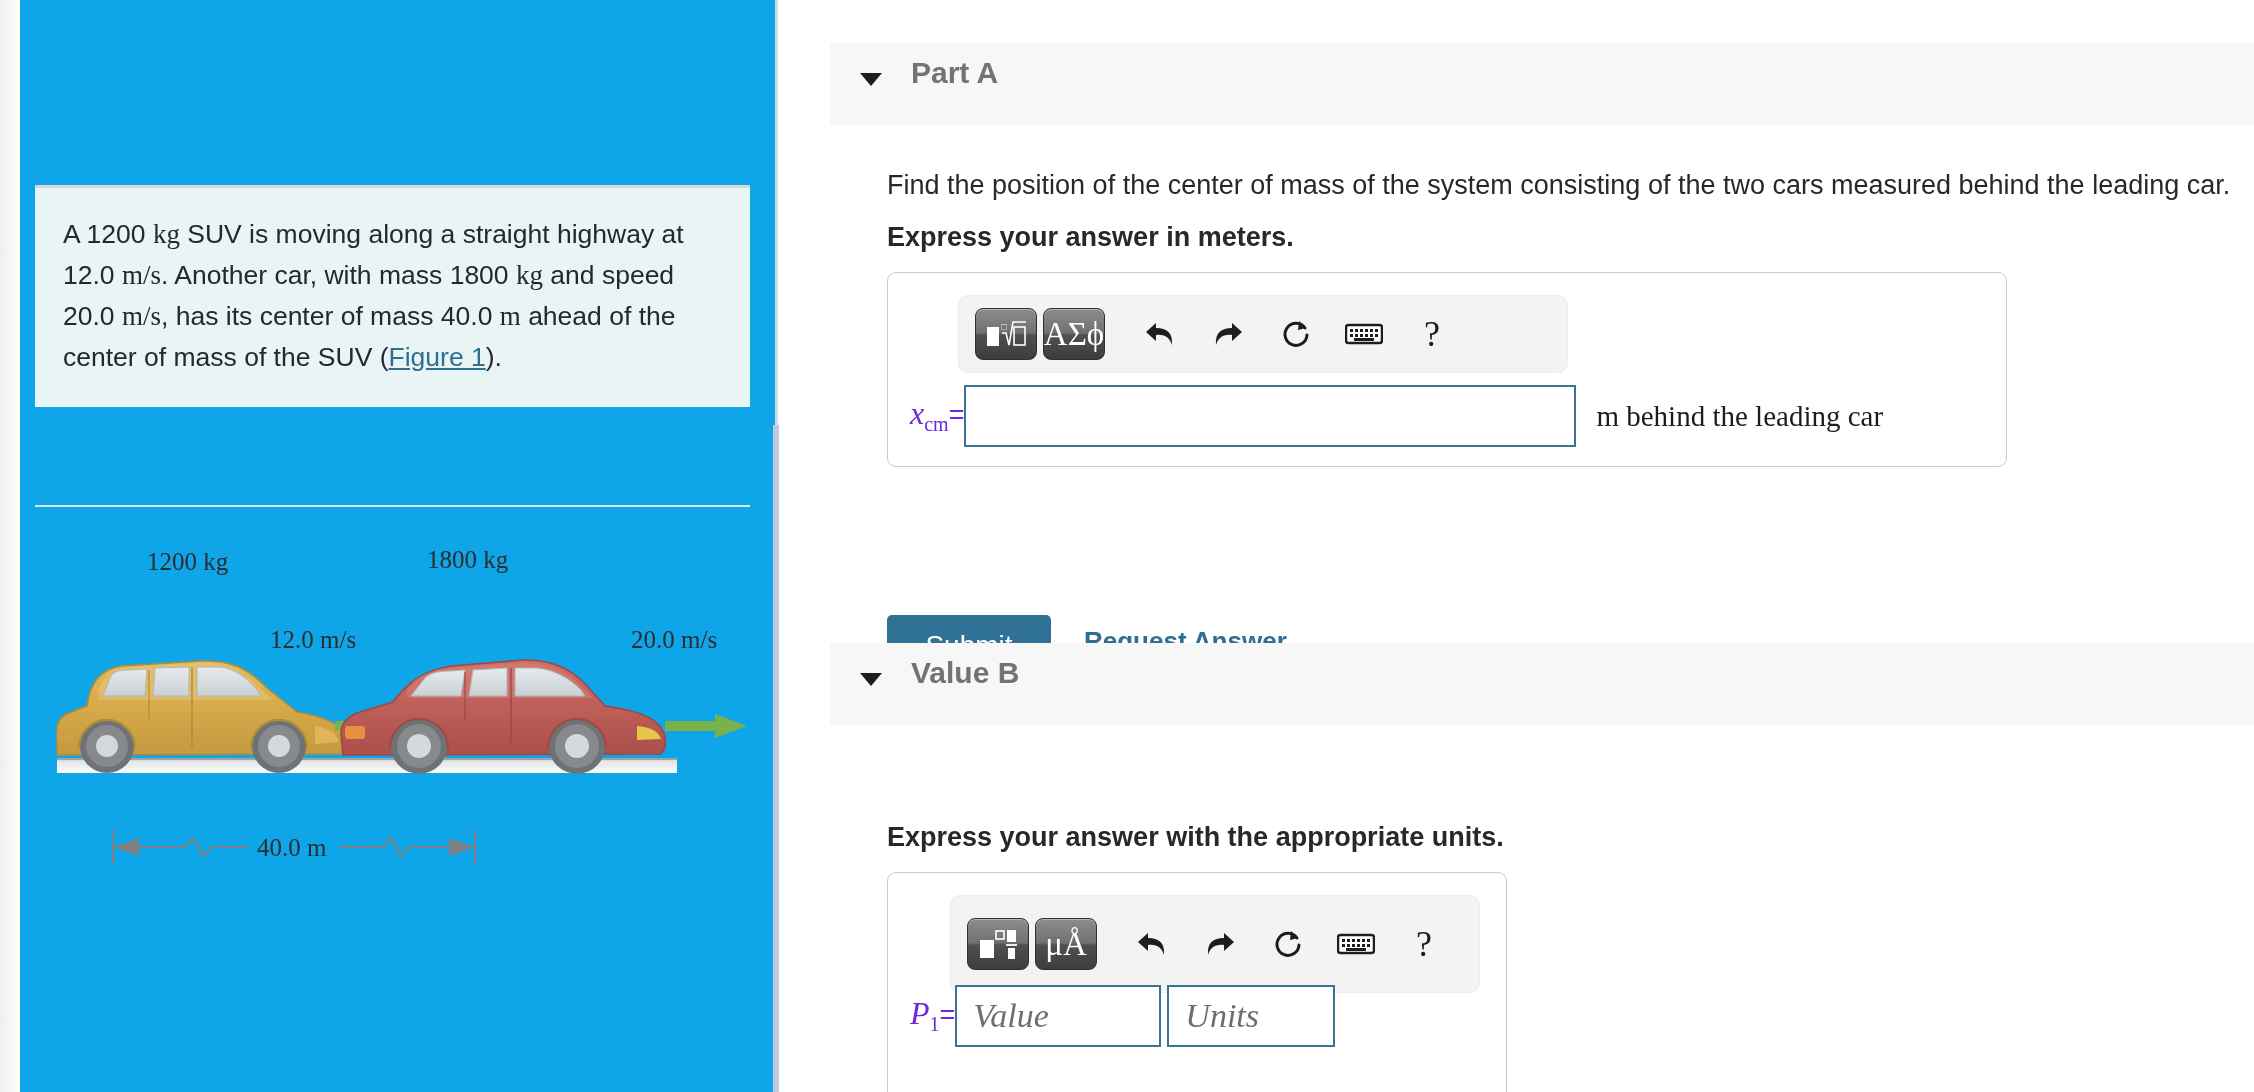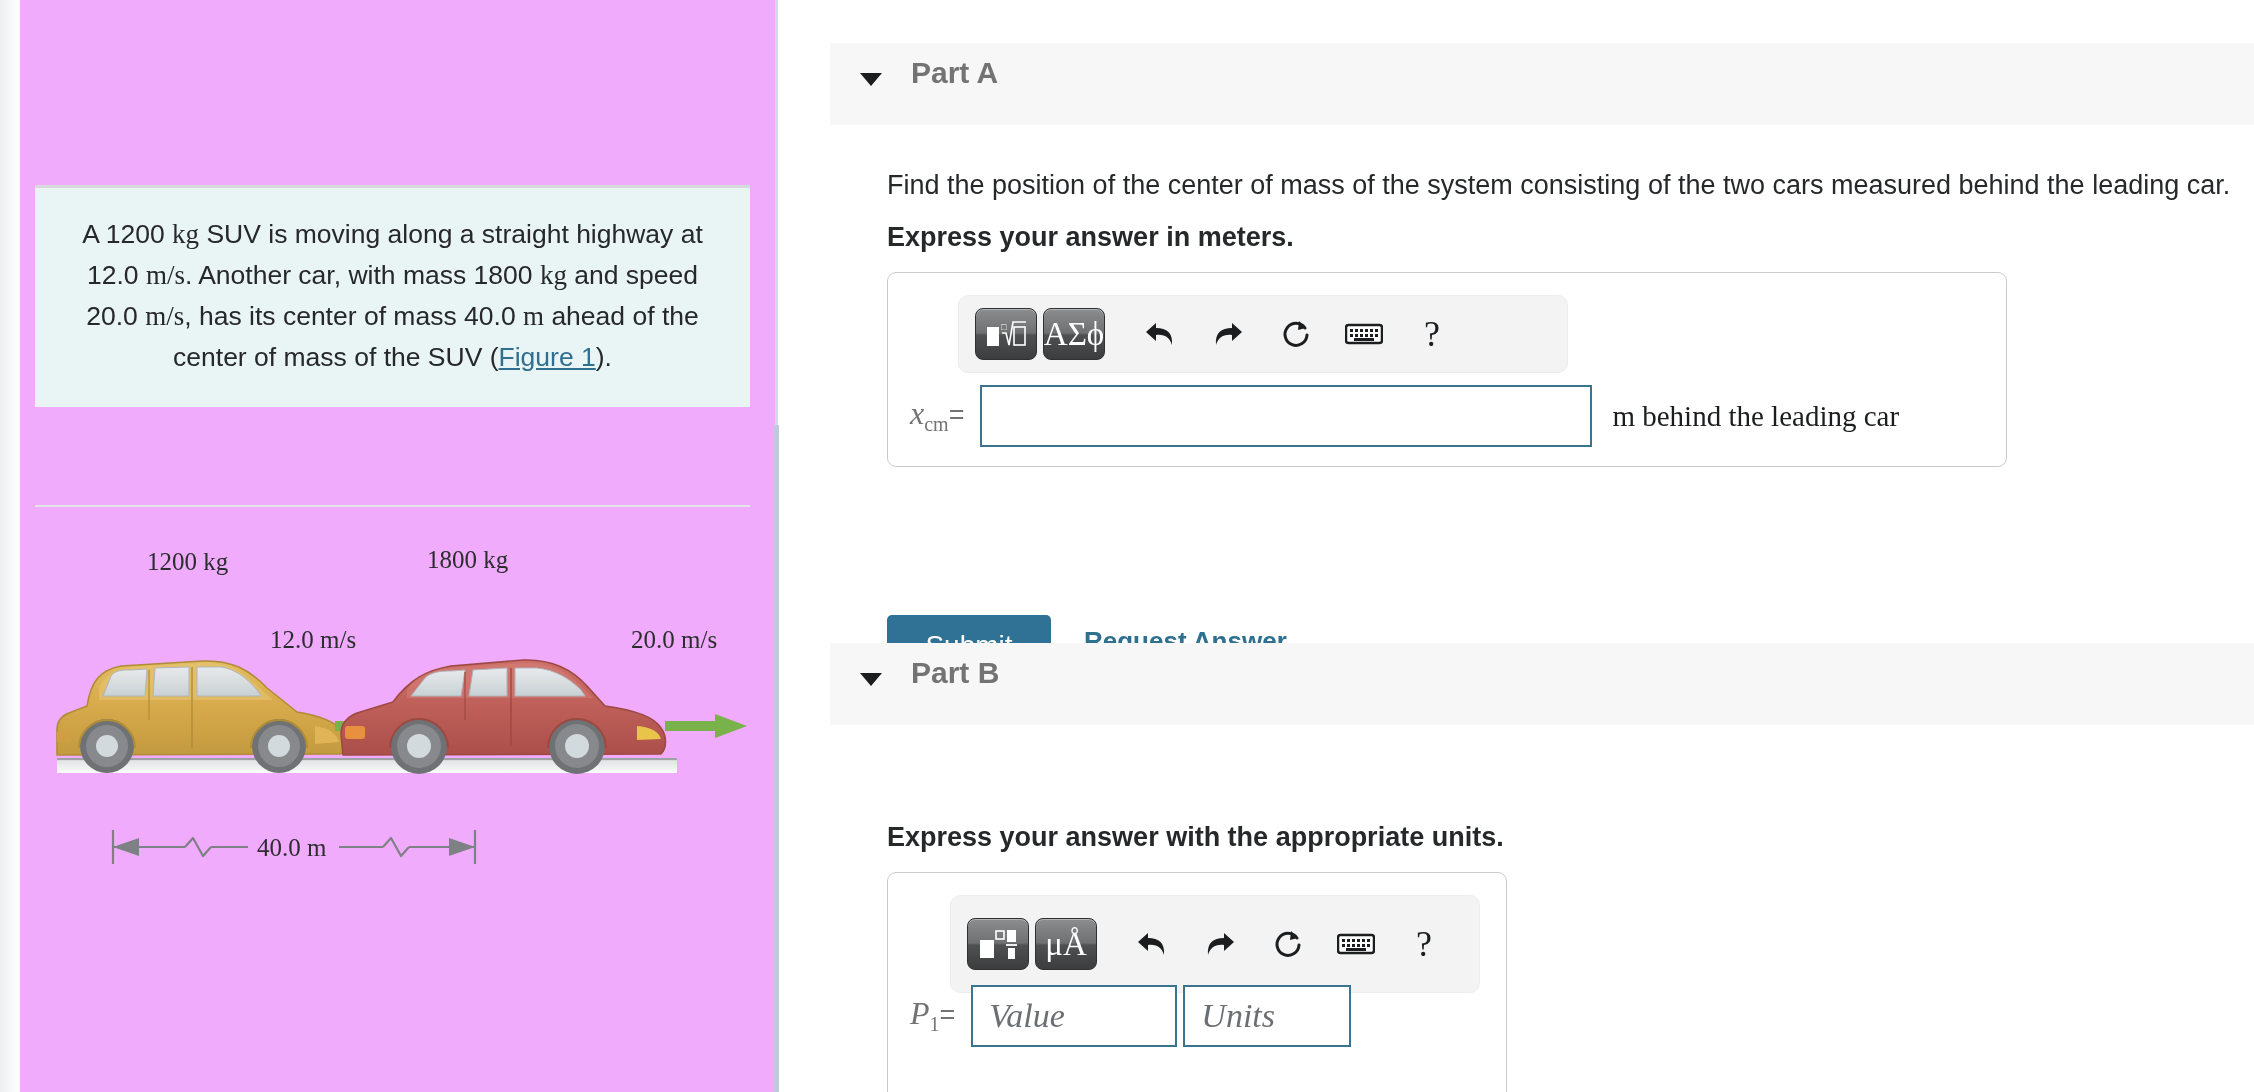--- a/index.html
+++ b/index.html
@@ -13,23 +13,22 @@
   #page {
     position: relative;
     width: 2254px; height: 1092px;
     background: #ffffff;
   }
 
   
   #left-panel {
     position: absolute; left: 0; top: 0;
     width: 775px; height: 1092px;
-    background: #f0abfc;
+    background: #0ea5e9;
     overflow: hidden;
-    text-align: center;
   }
   #left-edge-shade {
     position: absolute; left: 0; top: 0;
     width: 20px; height: 1092px;
     background: linear-gradient(to right, #eceef0 0%, #f7f8f9 55%, #ffffff 100%);
   }
 
   
   #problem-box {
     position: absolute;
@@ -194,22 +193,21 @@
 
   
   .ans-row {
     position: absolute;
     display: flex; align-items: center;
   }
   .ans-label {
     font-family: "Liberation Serif", serif;
     font-style: italic;
     font-size: 32px;
-    color: #737373;
-    margin-right: 16px;
+    color: #6d28d9;
     white-space: nowrap;
   }
   .ans-label sub {
     font-style: normal;
     font-size: 20px;
     font-family: "Liberation Serif", serif;
   }
   .ans-label .eq { font-style: normal; font-family: "Liberation Sans", sans-serif; font-size: 27px; }
   .ans-input {
     border: 2px solid #3a7491;
@@ -482,21 +480,21 @@
         <input class="ans-input" style="width: 612px;" type="text" placeholder="">
         <div class="ans-suffix">m behind the leading car</div>
       </div>
     </div>
 
     <button id="submit-btn">Submit</button>
     <div id="request-answer">Request Answer</div>
 
     <div class="part-band" style="top:643px;">
       <div class="caret"></div>
-      <div class="part-label">Part B</div>
+      <div class="part-label">Value B</div>
     </div>
 
     <div class="qtext bold" style="top:822px;">Express your answer with the appropriate units.</div>
 
     <div class="answer-box" style="left:108px; top:872px; width:620px; height:230px;">
 
       <div class="mtoolbar" style="left:62px; top:22px; width:530px; height:98px;">
         <div class="tb-btn">
           <svg width="42" height="34" viewBox="0 0 42 34">
             <rect x="3" y="13" width="14" height="18" fill="#ffffff"></rect>

